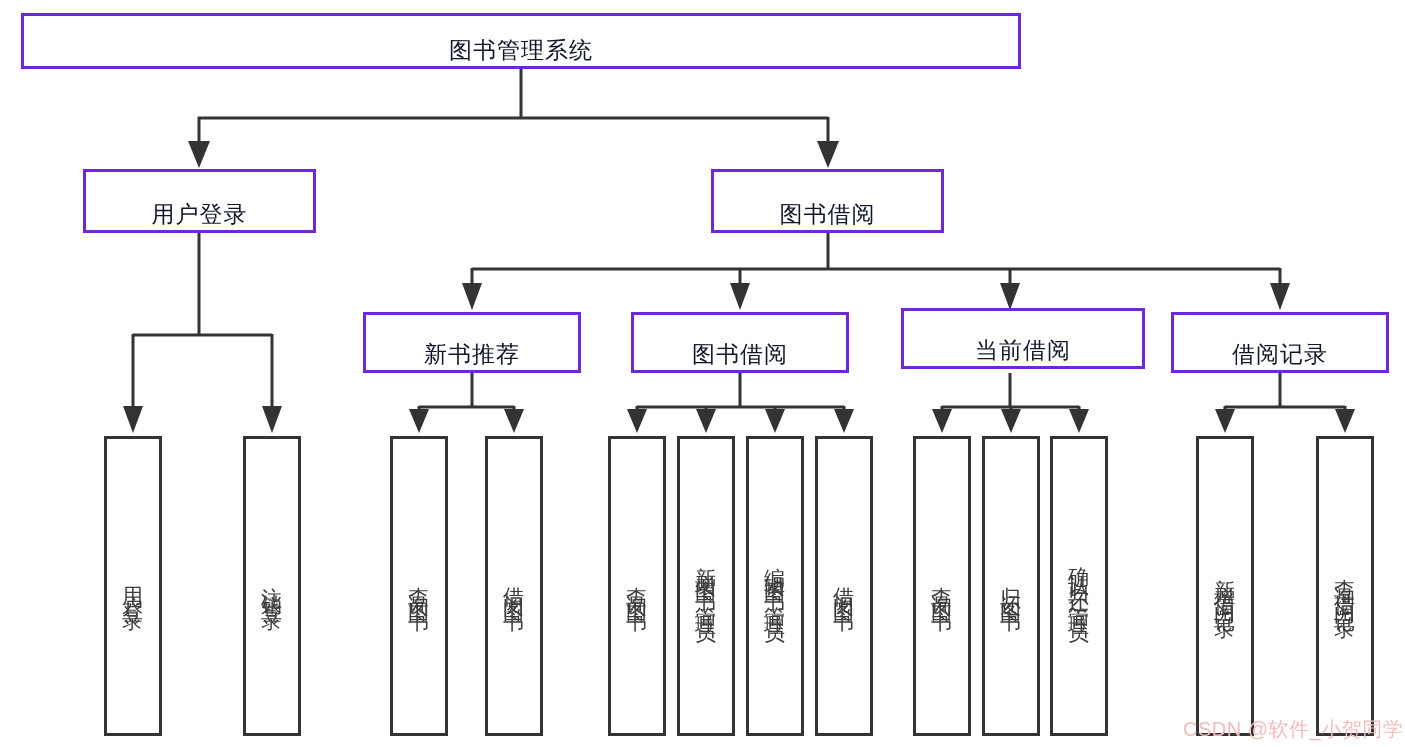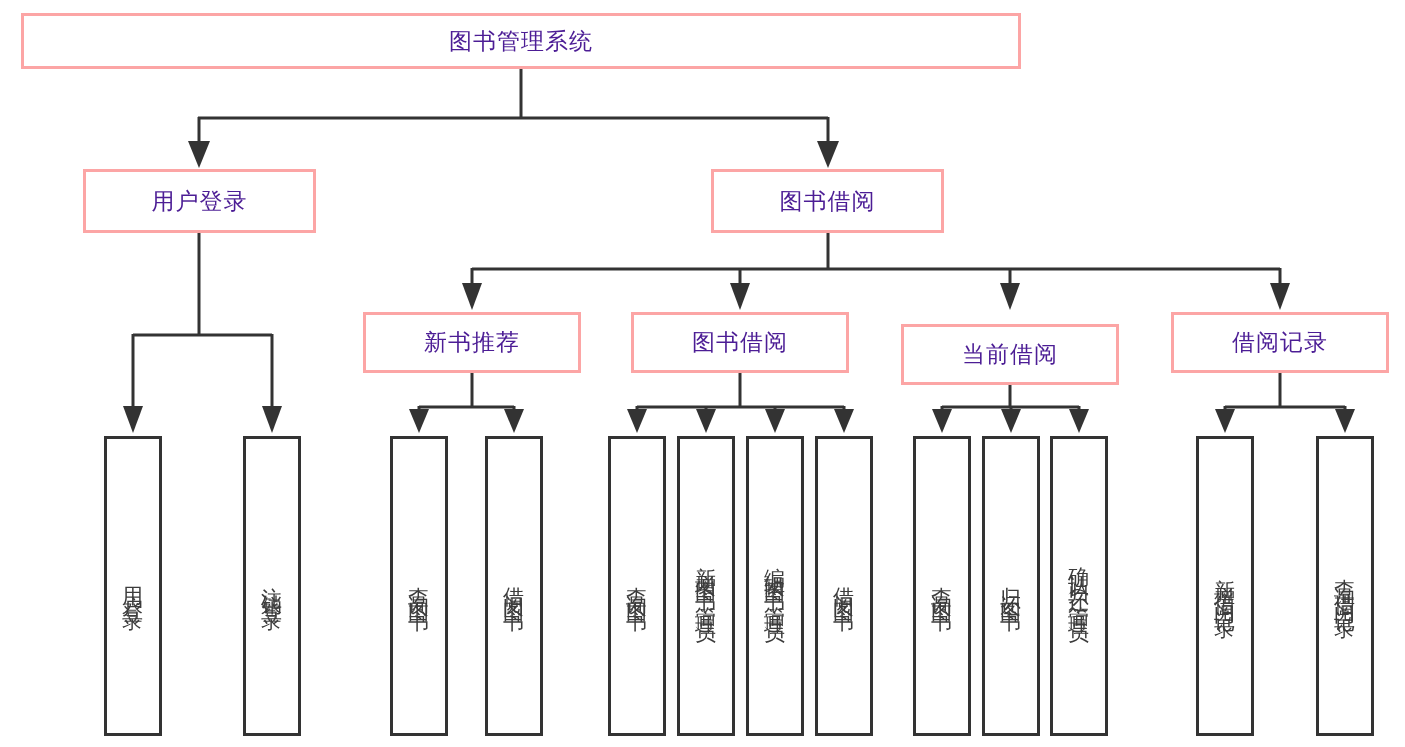--- a/index.html
+++ b/index.html
@@ -8,23 +8,23 @@
     width:1405px;height:747px;
     background:#ffffff;
     font-family:"Liberation Sans",sans-serif;
     overflow:hidden;
   }
   #connectors{position:absolute;left:0;top:0;width:1405px;height:747px;}
   .hbox{
     position:absolute;
     box-sizing:border-box;
     background:#ffffff;
-    border:3px solid #fca5a5;
-    display:flex;align-items:center;justify-content:center;
-    font-size:23px;color:#4c1d95;letter-spacing:1px;
+    border:3px solid #6d28d9;
+    display:flex;align-items:flex-end;justify-content:center;
+    font-size:23px;color:#0f172a;letter-spacing:1px;
   }
   .vbox{
     position:absolute;
     box-sizing:border-box;
     background:#ffffff;
     border:3px solid #333333;
     display:flex;align-items:center;justify-content:center;
   }
   .vbox span{
     writing-mode:vertical-rl;
@@ -122,21 +122,21 @@
   <div class="hbox" style="left:711px;top:169px;width:233px;height:64px">
     <span>图书借阅</span>
   </div>
 
   <div class="hbox" style="left:363px;top:312px;width:218px;height:61px">
     <span>新书推荐</span>
   </div>
   <div class="hbox" style="left:631px;top:312px;width:218px;height:61px">
     <span>图书借阅</span>
   </div>
-  <div class="hbox" style="left:901px;top:324px;width:218px;height:61px">
+  <div class="hbox" style="left:901px;top:308px;width:244px;height:61px">
     <span>当前借阅</span>
   </div>
   <div class="hbox" style="left:1171px;top:312px;width:218px;height:61px">
     <span>借阅记录</span>
   </div>
 
   <div class="vbox" style="left:104px;top:436px;width:58px;height:300px">
     <span>用户登录</span>
   </div>
   <div class="vbox" style="left:243px;top:436px;width:58px;height:300px">
@@ -173,14 +173,15 @@
     <span>确认归还（管理员）</span>
   </div>
 
   <div class="vbox" style="left:1196px;top:436px;width:58px;height:300px">
     <span>新增借阅记录</span>
   </div>
   <div class="vbox" style="left:1316px;top:436px;width:58px;height:300px">
     <span>查询借阅记录</span>
   </div>
 
+  <div id="watermark">CSDN @软件_小贺同学</div>
 
 </div>
 
 </body></html>

